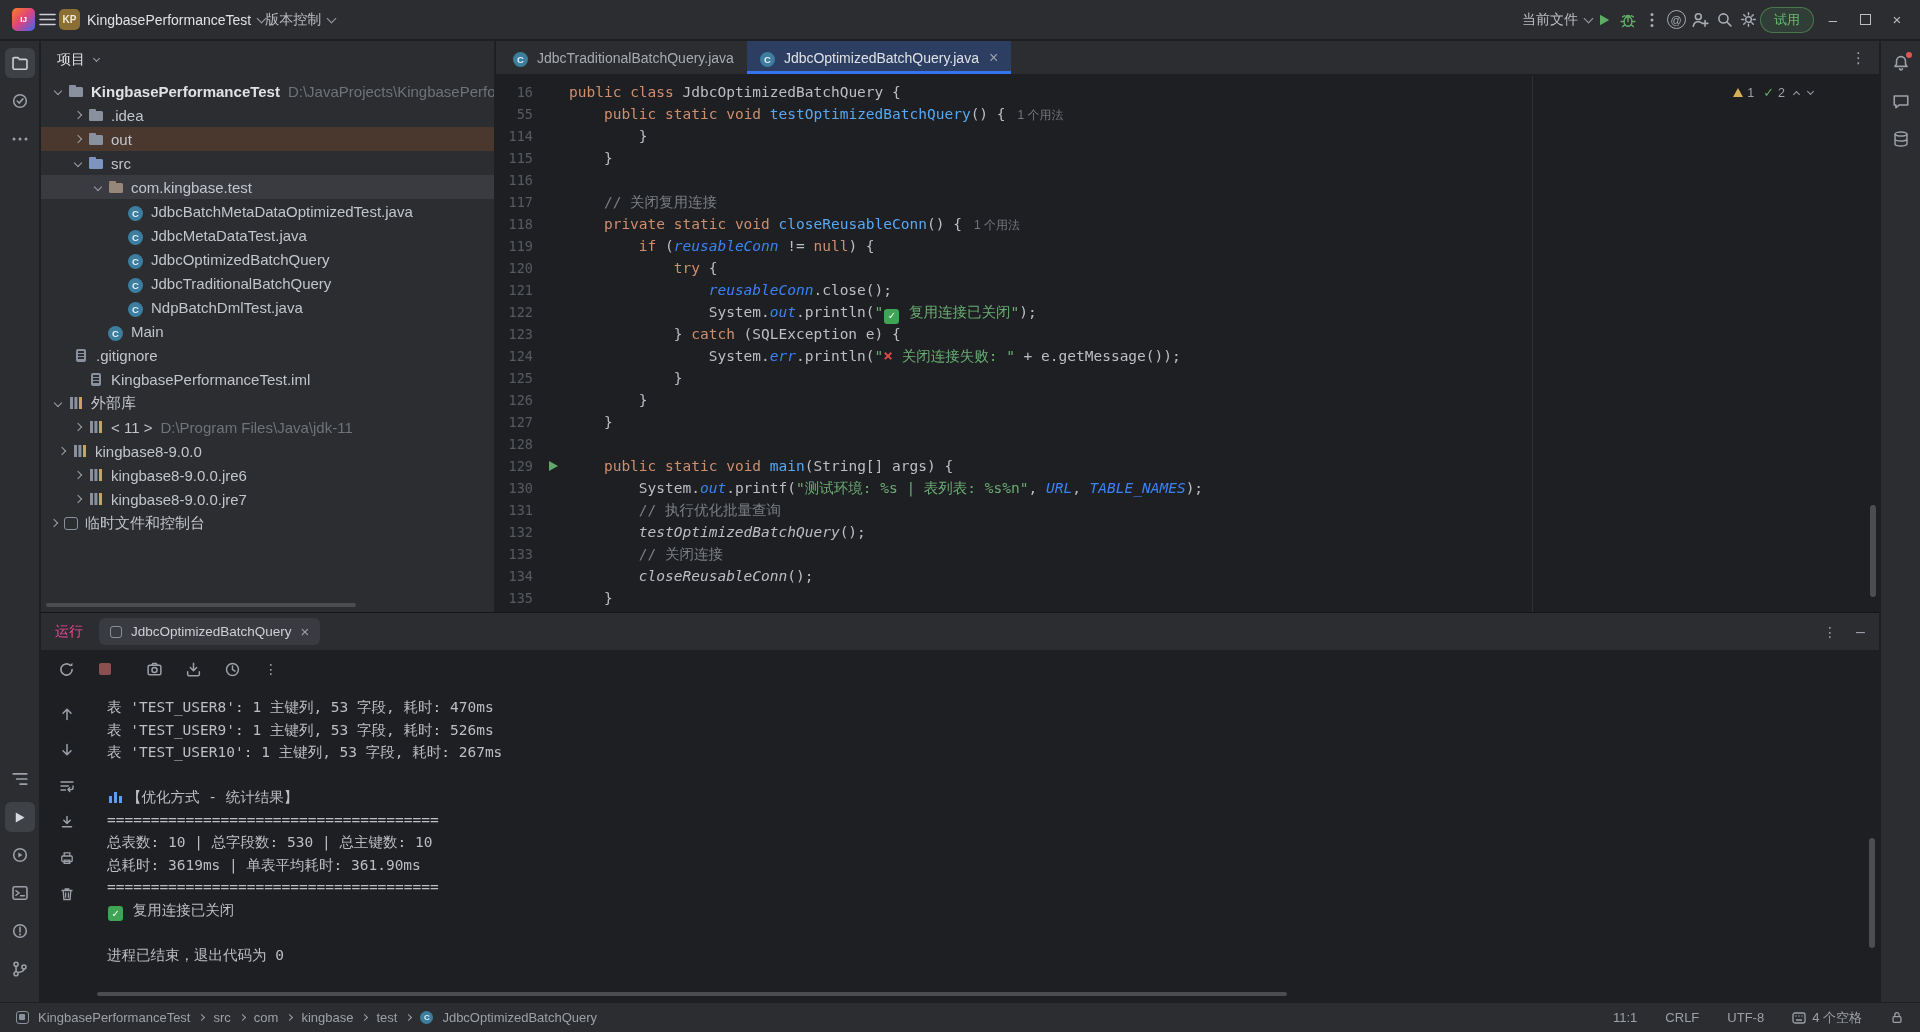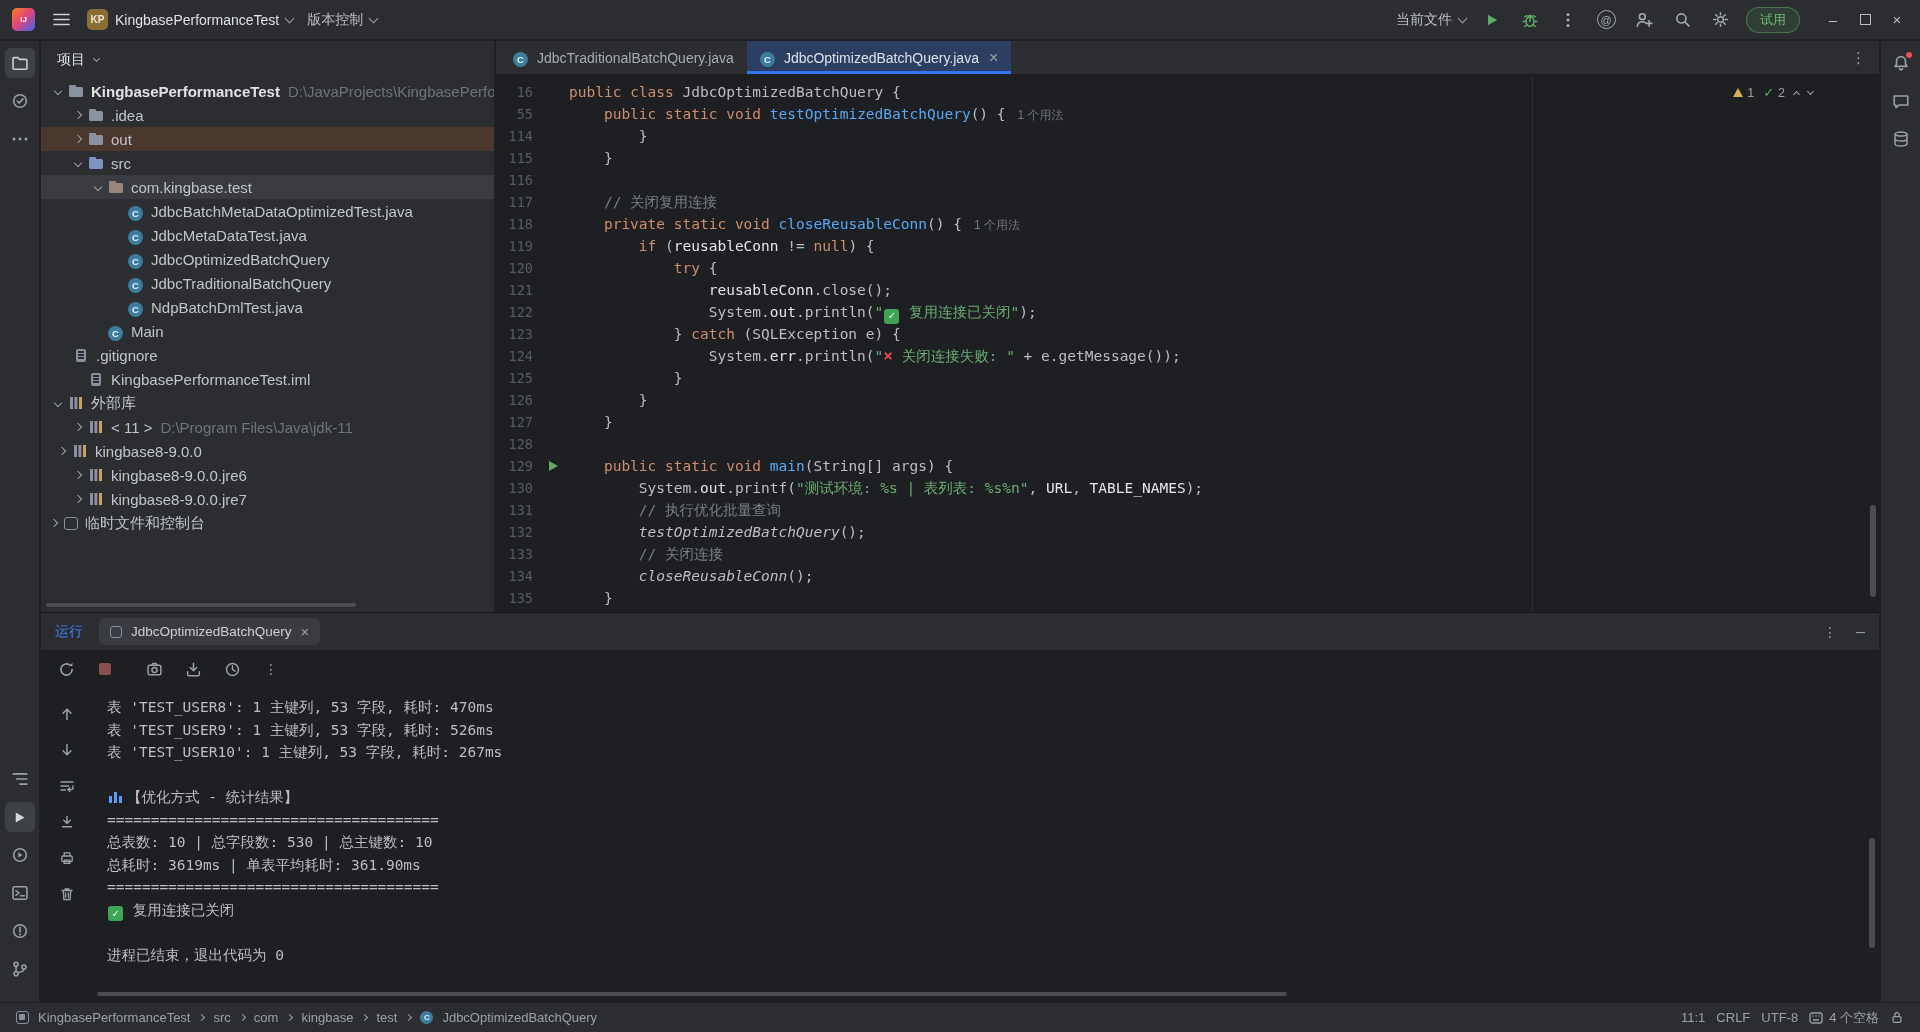--- a/index.html
+++ b/index.html
@@ -8,21 +8,21 @@
   svg{display:block}
   
   .cv{display:inline-block;width:7px;height:7px;border-right:1.5px solid #9da0a8;border-bottom:1.5px solid #9da0a8;flex:none}
   .cv.down{transform:rotate(45deg);margin-top:-3px}
   .cv.right{transform:rotate(-45deg)}
   .cv.up{transform:rotate(-135deg);margin-top:3px}
   .cv.sm{width:5px;height:5px}
   
   .titlebar{position:absolute;top:0;left:0;right:0;height:40px;background:#2b2d30;border-bottom:1px solid #1e1f22;
     display:flex;align-items:center;justify-content:space-between;padding:0 8px 0 12px;z-index:5}
-  .tb-left,.tb-right{display:flex;align-items:center;gap:14px}
+  .tb-left,.tb-right{display:flex;align-items:center;}
   .logo{width:23px;height:23px;border-radius:5px;background:linear-gradient(135deg,#fc801d,#e0447c 48%,#3a66f5);
     display:flex;align-items:center;justify-content:center;font-size:8px;font-weight:bold;color:#fff}
   .icon-btn{width:24px;height:24px;display:flex;align-items:center;justify-content:center;flex:none}
   .proj-widget,.vcs-widget,.runcfg{display:flex;align-items:center;gap:7px;cursor:default}
   .kp-badge{width:21px;height:21px;border-radius:5px;background:#8a6e33;color:#efe9d9;font-size:10px;font-weight:700;
     display:flex;align-items:center;justify-content:center}
   .proj-name{color:#dfe1e5}
   .vcs-widget span:first-child,.runcfg span:first-child{color:#bcbec4}
   .trial{color:#6cb86f;background:rgba(92,169,97,.14);border:1px solid rgba(92,169,97,.55);border-radius:14px;
     padding:3px 13px;font-size:13px}
@@ -84,21 +84,21 @@
   .code-line{display:flex;height:22px;line-height:22px}
   .gut-num{width:46px;text-align:right;color:#575b61;flex:none;font-size:13.5px;padding-right:9px}
   .gut-ic{width:27px;flex:none;position:relative}
   .gut-ic.run::before{content:"";position:absolute;left:7px;top:5.5px;border-left:9px solid #63a868;
     border-top:5.5px solid transparent;border-bottom:5.5px solid transparent}
   .code-text{white-space:pre}
   .tk-kw{color:#cf8e6d}
   .tk-cls{color:#bcbec4}
   .tk-fn{color:#56a8f5}
   .tk-call{color:#bcbec4;font-style:italic}
-  .tk-fld{color:#e5e5e5;}
+  .tk-fld{color:#3b82f6;font-style:italic}
   .tk-str{color:#6aab73}
   .tk-cmt{color:#7a7e85}
   .tk-pl{color:#bcbec4}
   .tk-hint{color:#73767d;font-size:12px;margin-left:12px;font-family:"Liberation Sans",sans-serif}
   .tk-icoCheck{display:inline-flex;width:15px;height:15px;background:#3fa453;border-radius:3px;color:#fff;
     align-items:center;justify-content:center;vertical-align:-2px;margin:0 1px}
   .tk-icoCheck::before{content:"✓";font-size:11px;font-weight:700}
   .tk-icoCross{color:#e34b4b;font-weight:700}
   .tk-icoCross::before{content:"×";font-size:16px}
   .tk-icoChart{display:inline-block;position:relative;width:16px;height:15px;vertical-align:-2px;margin-right:4px}
@@ -106,40 +106,40 @@
     box-shadow:5px 0 0 #5a9cf8,10px 0 0 #5a9cf8}
   .tk-icoChart::after{content:"";position:absolute;left:6.5px;bottom:1px;width:3px;height:11px;background:#5a9cf8}
   .margin-guide{position:absolute;top:35px;bottom:0;left:1036px;width:1px;background:#2e3033}
   .inspections{position:absolute;top:41px;right:58px;display:flex;align-items:center;gap:9px;font-size:12.5px;
     color:#9da0a8;background:rgba(30,31,34,.9);padding:3px 8px;border-radius:7px}
   .warn-tri{width:0;height:0;border-left:5.5px solid transparent;border-right:5.5px solid transparent;border-bottom:9.5px solid #d6ae58}
   .okcheck{color:#5fad65;font-weight:700;font-size:13px}
   
   .run-panel{position:absolute;left:41px;top:612px;right:41px;bottom:30px;background:#1e1f22;border-top:1px solid #141517}
   .rp-header{height:38px;background:#2b2d30;display:flex;align-items:center;gap:16px;padding:0 14px;border-bottom:1px solid #1e1f22}
-  .rp-title{color:#3b82f6}
+  .rp-title{color:#ec4899}
   .rp-tab{display:flex;align-items:center;gap:9px;background:#393b40;border-radius:6px;height:27px;padding:0 11px;
     font-size:13.5px;color:#ced0d6}
   .rp-tabicon{width:12px;height:12px;border:1.5px solid #8a919e;border-radius:3px}
   .rp-tab .close{color:#9da0a8;font-size:15px;line-height:1}
   .rp-actions{margin-left:auto;display:flex;align-items:center;gap:18px;color:#9da0a8}
   .rp-toolbar{height:36px;display:flex;align-items:center;gap:15px;padding:0 13px}
   .stop-sq{width:12px;height:12px;background:#8a5050;border-radius:2px}
   .rp-body{position:absolute;top:75px;left:0;right:0;bottom:0}
   .console-strip{position:absolute;left:0;top:0;bottom:0;width:52px;display:flex;flex-direction:column;align-items:center;
     padding-top:14px;gap:12px}
   .console{position:absolute;left:66px;top:8px;right:22px;bottom:22px;font-family:"DejaVu Sans Mono","Liberation Mono",monospace;
     font-size:14.5px;color:#bcbec4;overflow:hidden}
   .console-line{height:22.5px;line-height:22.5px;white-space:pre}
   
   .statusbar{position:absolute;left:0;right:0;bottom:0;height:30px;background:#2b2d30;border-top:1px solid #1e1f22;
     display:flex;align-items:center;padding:0 16px;font-size:13px;color:#9da0a8;z-index:5}
   .crumbs{display:flex;align-items:center;gap:9px}
   .crumb{color:#9da0a8}
-  .sb-right{margin-left:auto;display:flex;gap:11px}
+  .sb-right{margin-left:auto;display:flex;gap:28px}
   .sb-item{display:flex;align-items:center;gap:6px}
   .mini-class{width:13px;height:13px;border-radius:50%;background:#3d7e9e;color:#e3f2fa;font-size:8px;font-weight:700;
     display:inline-flex;align-items:center;justify-content:center}
   .sb-modicon{width:13px;height:13px;border:1.4px solid #8a919e;border-radius:3px;position:relative}
   .sb-modicon::after{content:"";position:absolute;left:2px;top:2px;width:6px;height:6px;background:#8a919e;border-radius:1px}
 </style>
 </head>
 <body>
 
 <div class="titlebar">

